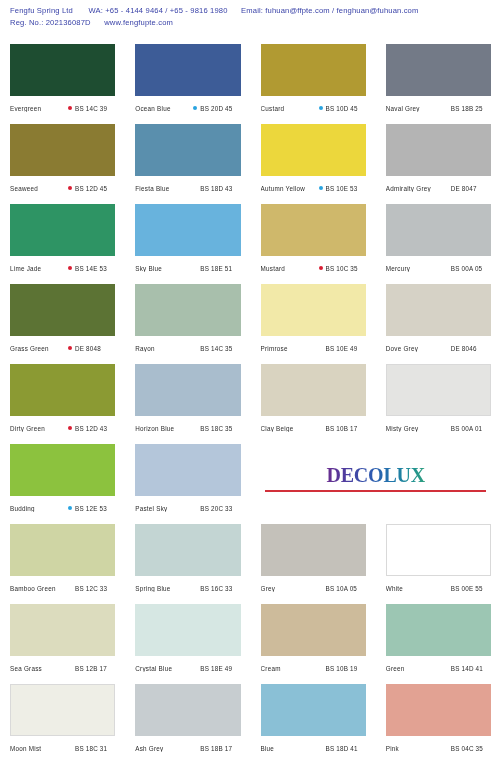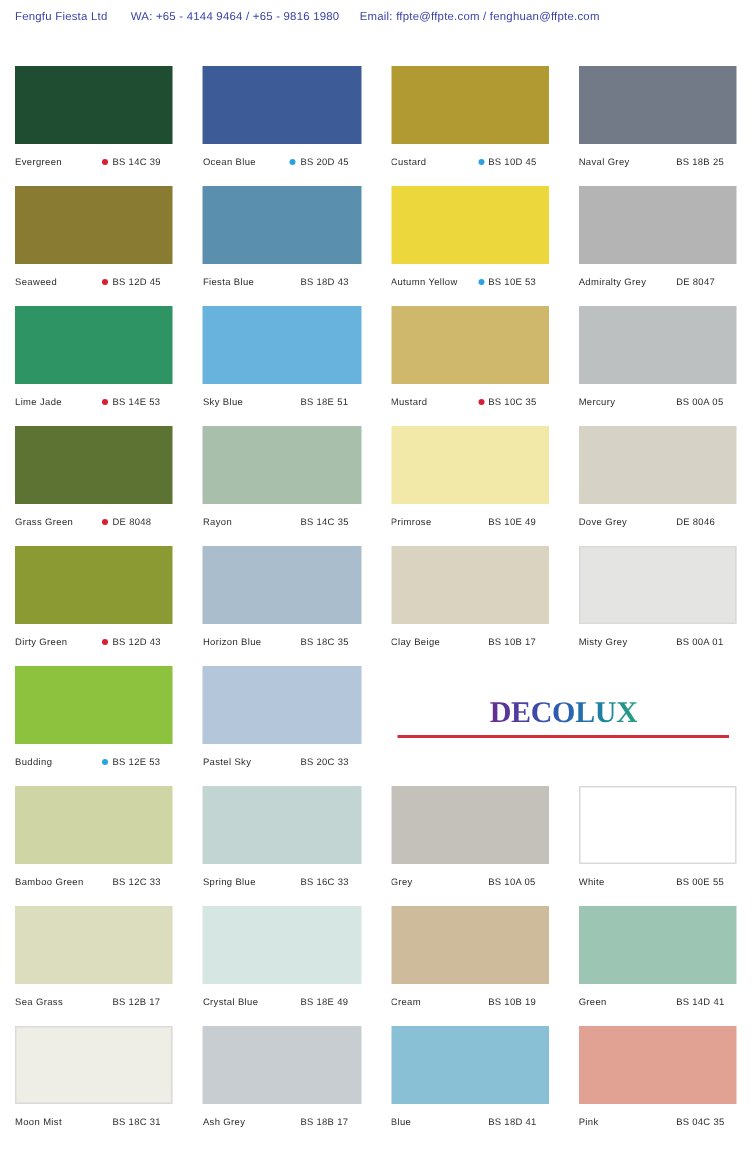--- a/index.html
+++ b/index.html
@@ -137,25 +137,30 @@
     margin-top: 5px;
   }
 </style>
 </head>
 <body>
 
 <div id="page">
 
   <div class="header">
     <span class="line">
-      <span class="hdr-seg">Fengfu Fiesta Ltd</span>
+      <span class="hdr-seg">Fengfu Spring Ltd</span>
       <span class="hdr-gap-lg"></span>
       <span class="hdr-seg">WA: +65 - 4144 9464 / +65 - 9816 1980</span>
       <span class="hdr-gap-md"></span>
-      <span class="hdr-seg">Email: ffpte@ffpte.com / fenghuan@ffpte.com</span>
+      <span class="hdr-seg">Email: fuhuan@ffpte.com / fenghuan@fuhuan.com</span>
+    </span>
+    <span class="line">
+      <span class="hdr-seg">Reg. No.: 202136087D</span>
+      <span class="hdr-gap-md"></span>
+      <span class="hdr-seg">www.fengfupte.com</span>
     </span>
   </div>
 
   <div class="grid" id="grid">
       <div class="cell">
         <div class="swatch" style="background: rgb(30, 77, 49);"></div>
         <div class="cap">
           <span class="cap-name">Evergreen</span>
           <span class="cap-right">
             <span class="dot" style="background: rgb(216, 30, 51);"></span>

